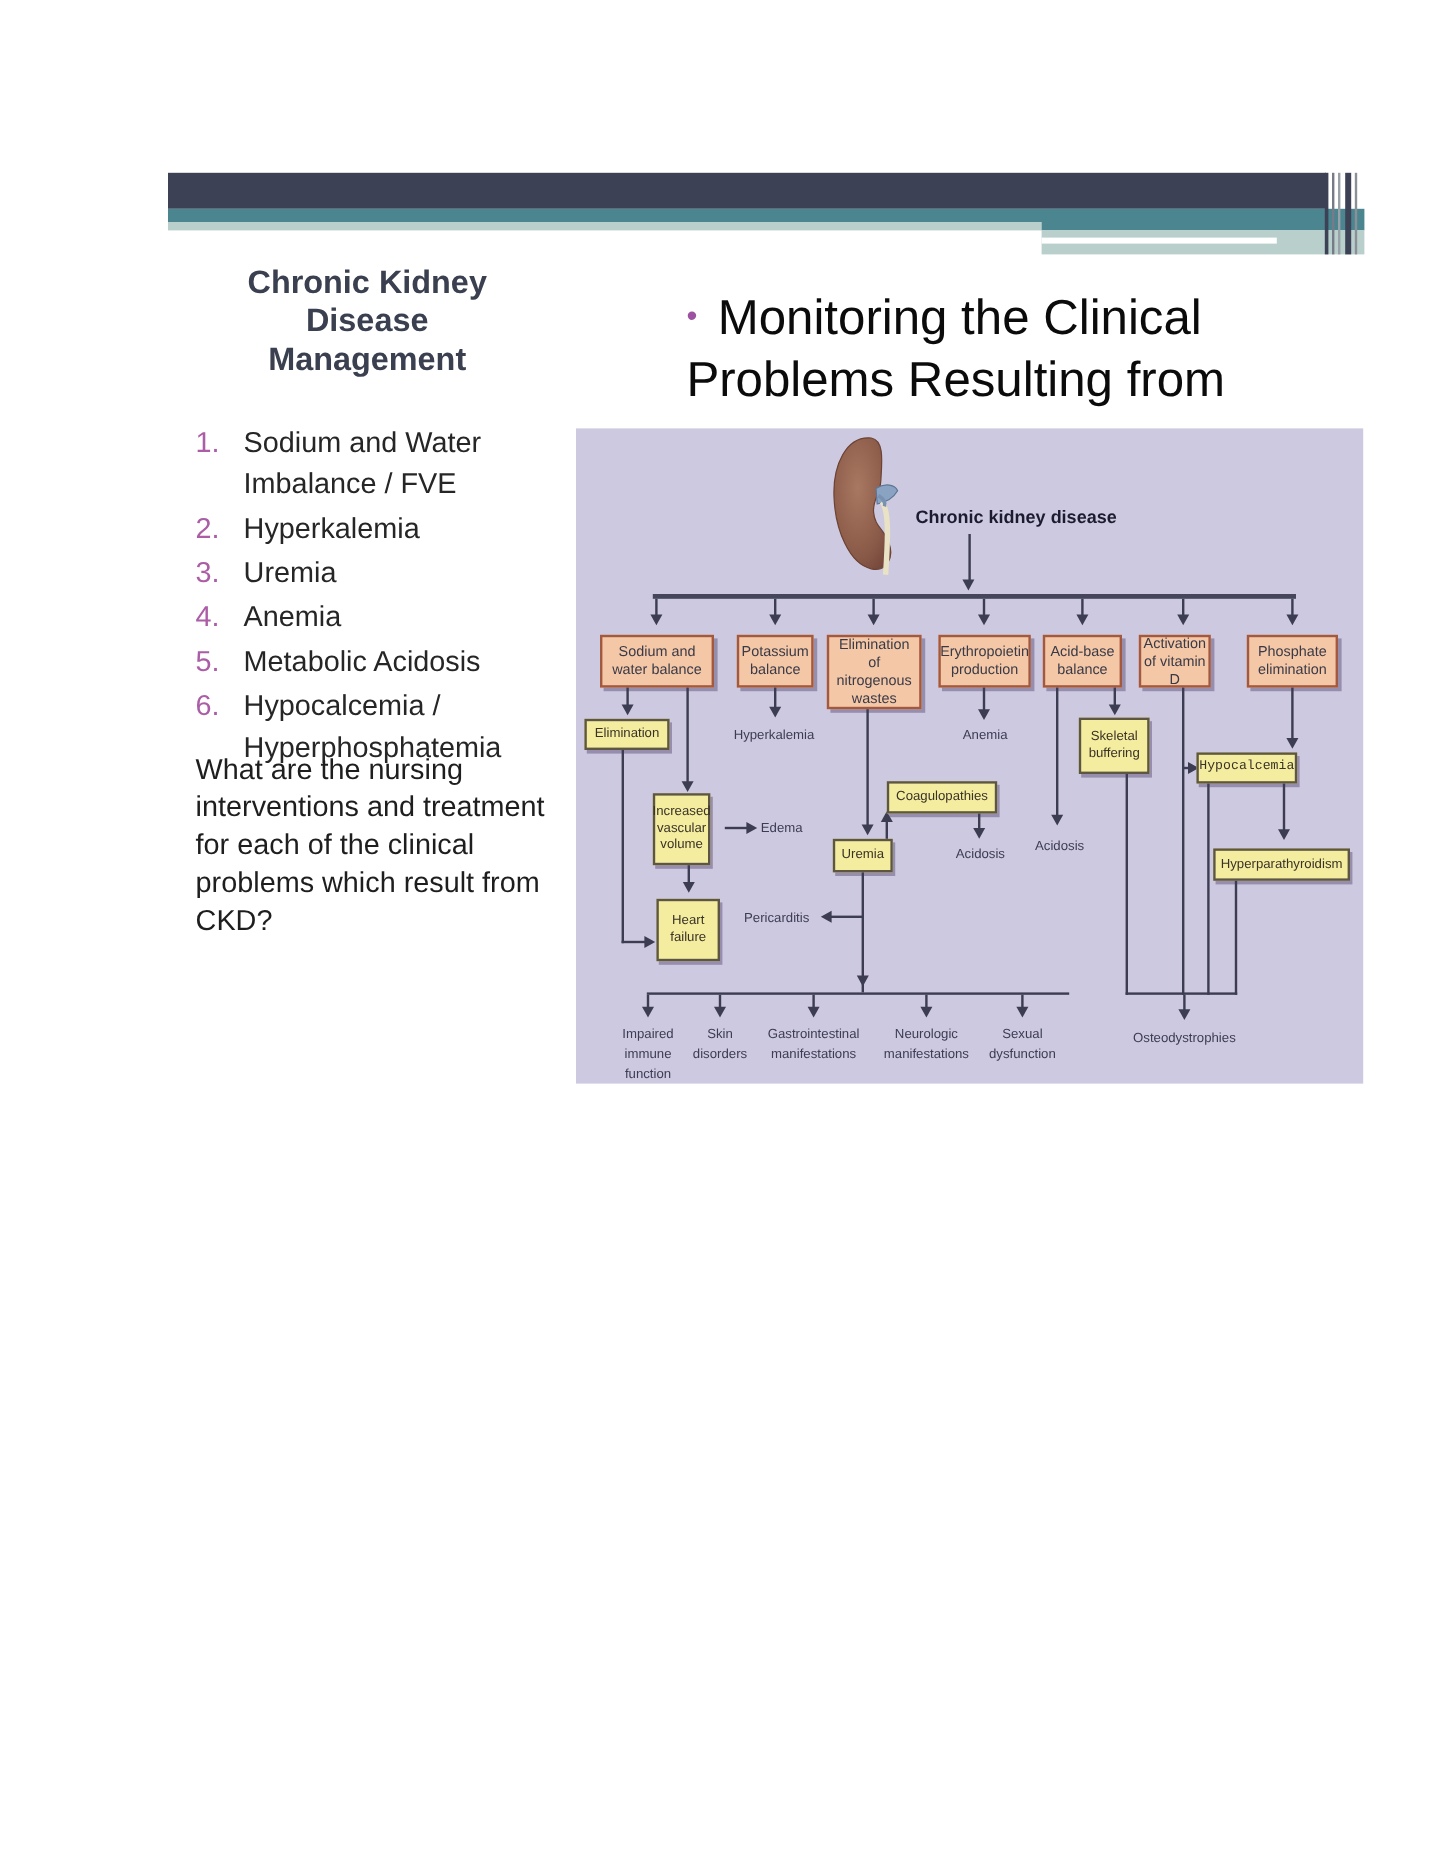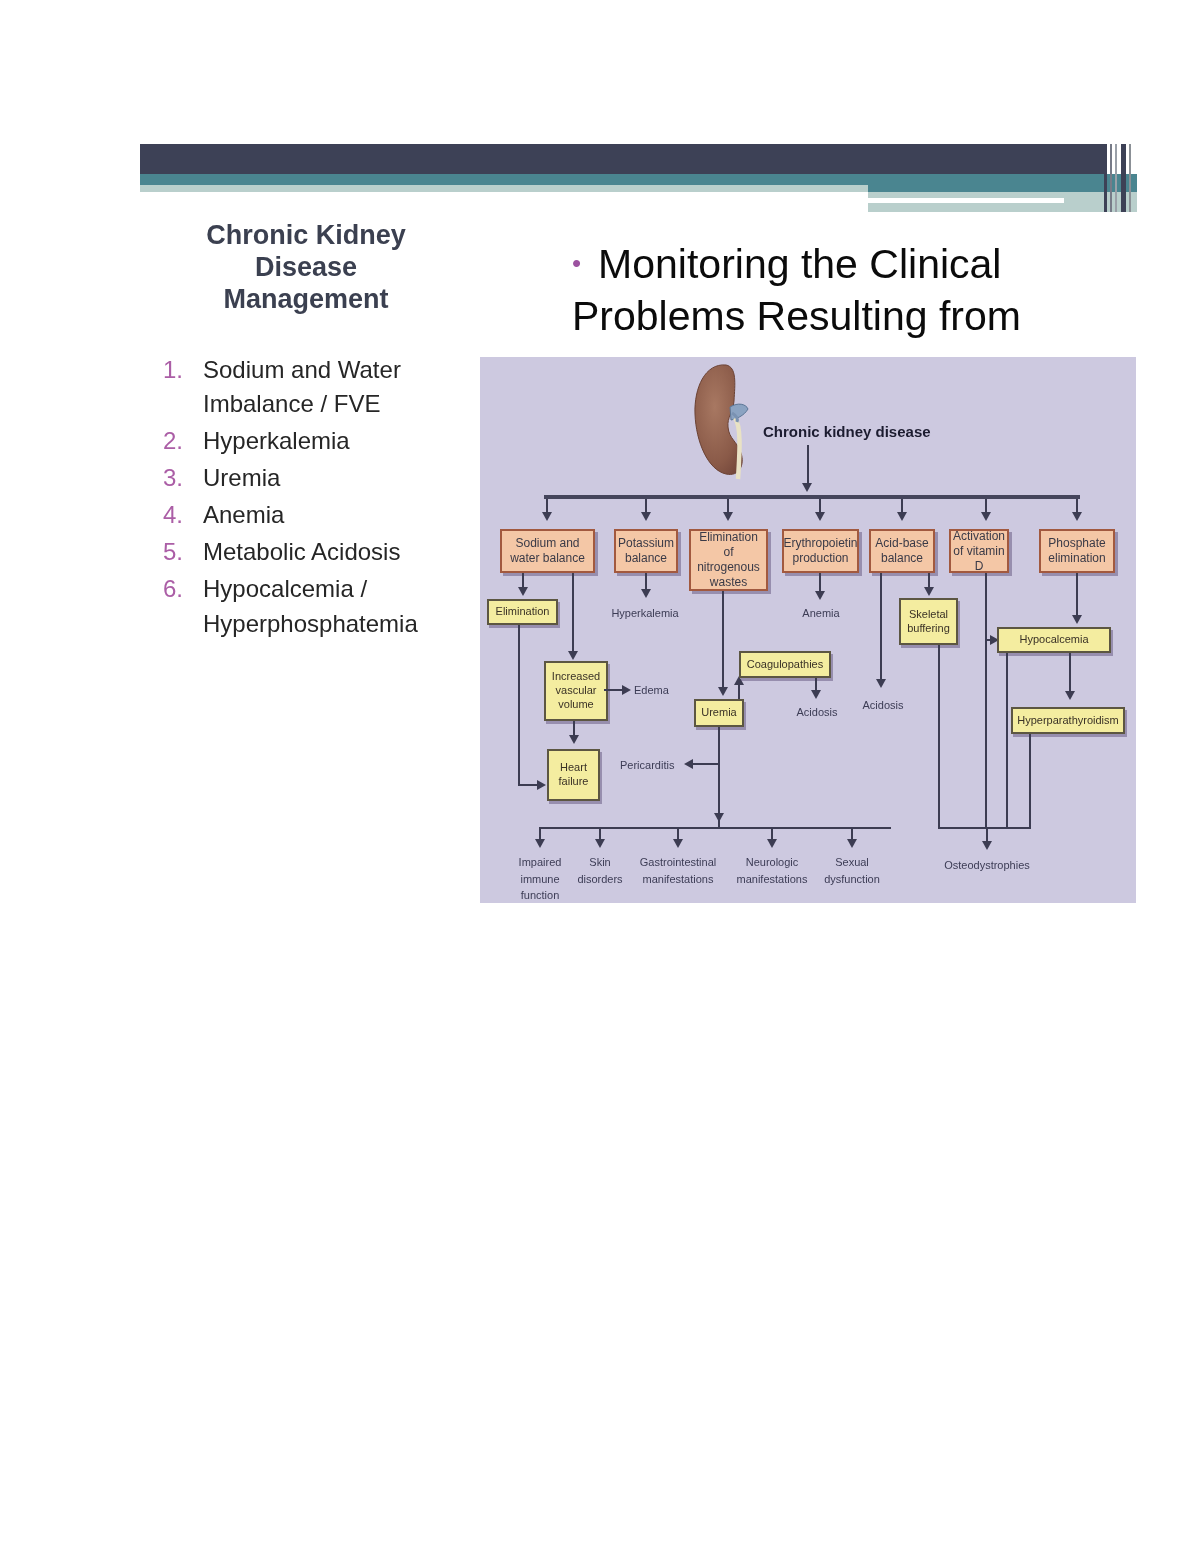--- a/index.html
+++ b/index.html
@@ -79,20 +79,21 @@
     <div class="topic-item">
       <span class="topic-num">5.</span>
       <span>Metabolic Acidosis</span>
     </div>
     <div class="topic-item">
       <span class="topic-num">6.</span>
       <span>Hypocalcemia / Hyperphosphatemia</span>
     </div>
   </div>
 
+  <div class="question">What are the nursing interventions and treatment for each of the clinical problems which result from CKD?</div>
 
   <div class="heading"><span class="bullet">•</span><span>Monitoring the Clinical Problems Resulting from</span></div>
 
   <div id="diagram">
 
     <svg style="position:absolute;left:208px;top:4px;" width="72" height="122" viewBox="0 0 72 122">
       <defs>
         <radialGradient id="kg" cx="42%" cy="38%" r="75%">
           <stop offset="0%" stop-color="#a87862"></stop>
           <stop offset="70%" stop-color="#8a5a48"></stop>
@@ -134,21 +135,21 @@
     <div class="sbox" style="left:389px;top:172px;width:66px;height:44px;">Acid-base balance</div>
     <div class="sbox" style="left:469px;top:172px;width:60px;height:44px;">Activation of vitamin D</div>
     <div class="sbox" style="left:559px;top:172px;width:76px;height:44px;">Phosphate elimination</div>
 
     <div class="vl" style="left:42px;top:216px;height:18px;"></div>
     <div class="arr a-down" style="left:38px;top:230px;"></div>
     <div class="ybox" style="left:7px;top:242px;width:71px;height:26px;">Elimination</div>
 
     <div class="vl" style="left:92px;top:216px;height:82px;"></div>
     <div class="arr a-down" style="left:88px;top:294px;"></div>
-    <div class="ybox" style="left:64px;top:304px;width:64px;height:60px;">Increased vascular volume</div>
+    <div class="ybox" style="left:64px;top:304px;width:48px;height:60px;">Increased vascular volume</div>
 
     <div class="vl" style="left:38px;top:268px;height:161px;"></div>
     <div class="hl" style="left:38px;top:427px;width:20px;"></div>
     <div class="arr a-right" style="left:57px;top:423px;"></div>
     <div class="ybox" style="left:67px;top:392px;width:53px;height:52px;">Heart failure</div>
 
     <div class="hl" style="left:124px;top:332px;width:20px;"></div>
     <div class="arr a-right" style="left:142px;top:328px;"></div>
     <div class="dlabel" style="left:154px;top:325px;width:50px;text-align:left;">Edema</div>
     <div class="vl" style="left:93px;top:364px;height:18px;"></div>
@@ -178,21 +179,21 @@
     <div class="arr a-down" style="left:396px;top:322px;"></div>
     <div class="dlabel" style="left:374px;top:340px;width:58px;">Acidosis</div>
     <div class="vl" style="left:448px;top:216px;height:18px;"></div>
     <div class="arr a-down" style="left:444px;top:230px;"></div>
     <div class="ybox" style="left:419px;top:241px;width:59px;height:47px;">Skeletal buffering</div>
 
     <div class="vl" style="left:458px;top:288px;height:184px;"></div>
     <div class="vl" style="left:505px;top:216px;height:256px;"></div>
     <div class="hl" style="left:505px;top:282px;width:7px;"></div>
     <div class="arr a-right" style="left:510px;top:278px;"></div>
-    <div class="ybox" style="left:517px;top:270px;width:114px;height:26px;">Hypocalcemia</div>
+    <div class="ybox" style="left:517px;top:270px;width:84px;height:26px;font-family:Liberation Mono, monospace;">Hypocalcemia</div>
 
     <div class="vl" style="left:596px;top:216px;height:44px;"></div>
     <div class="arr a-down" style="left:592px;top:258px;"></div>
 
     <div class="vl" style="left:589px;top:296px;height:42px;"></div>
     <div class="arr a-down" style="left:585px;top:334px;"></div>
     <div class="ybox" style="left:531px;top:350px;width:114px;height:27px;">Hyperparathyroidism</div>
 
     <div class="vl" style="left:526px;top:296px;height:176px;"></div>
     <div class="vl" style="left:549px;top:377px;height:95px;"></div>

